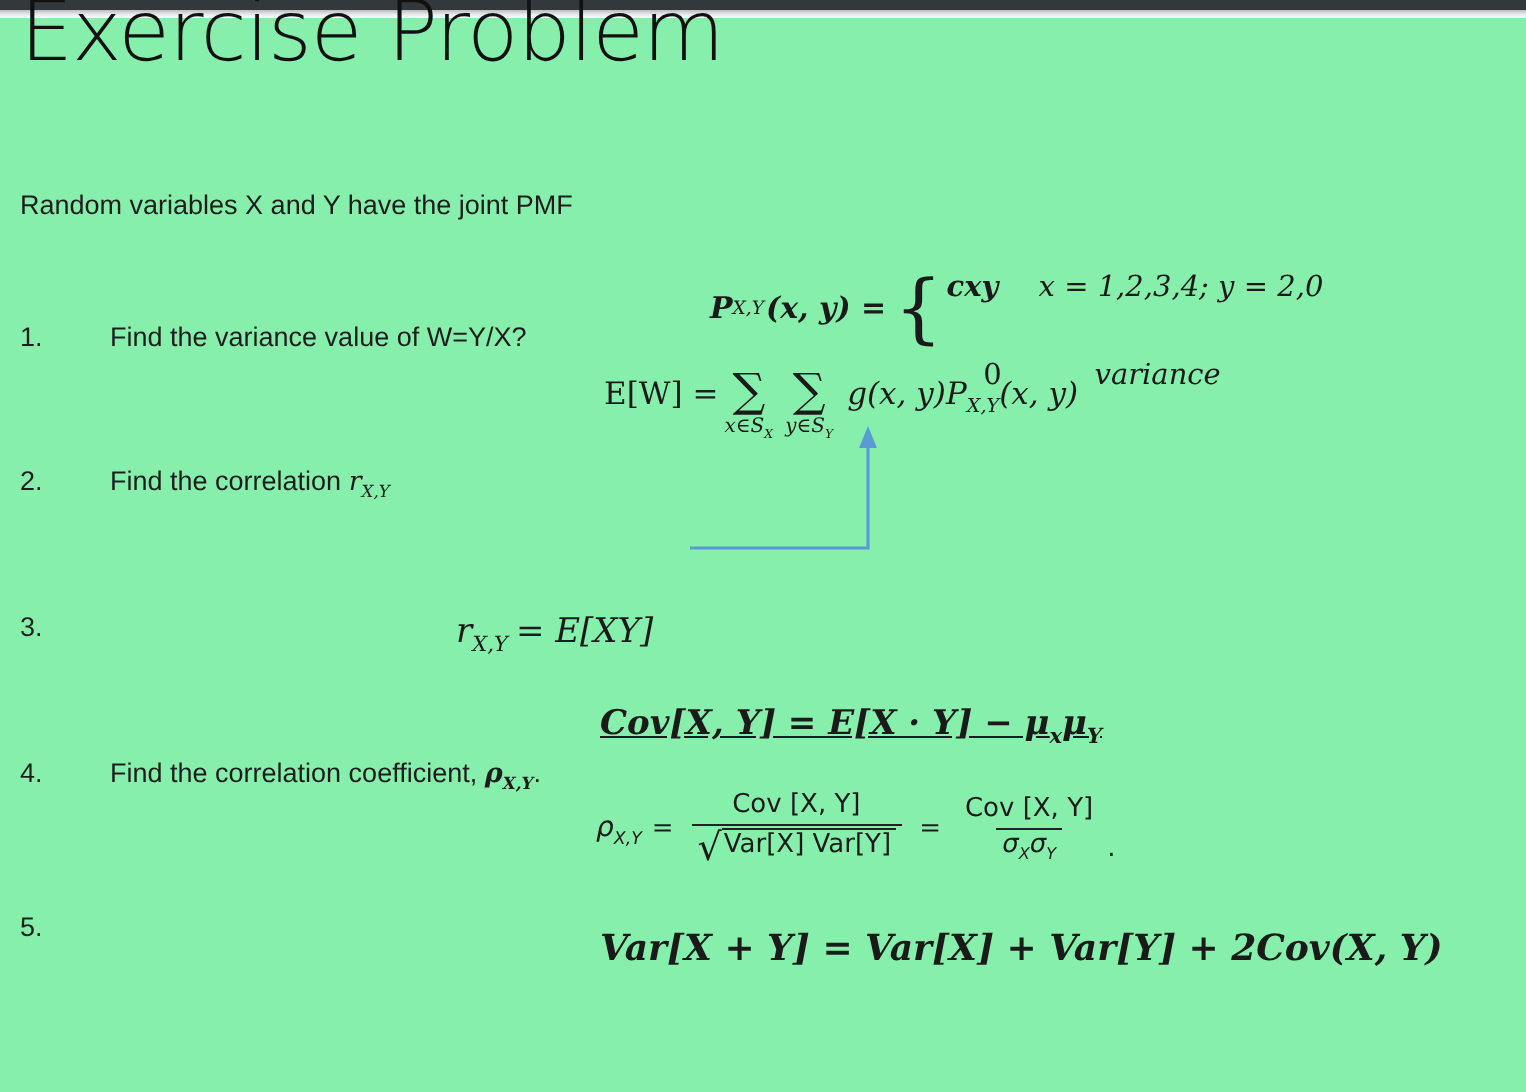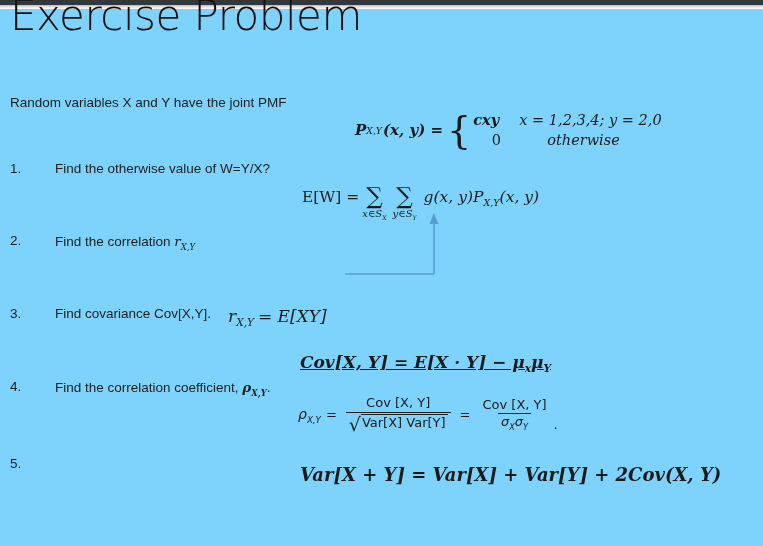--- a/index.html
+++ b/index.html
@@ -9,21 +9,21 @@
     background: #ffffff;
   }
   body {
     font-family: "Liberation Sans", sans-serif;
     color: #1a1a1a;
   }
   .slide {
     position: relative;
     width: 763px;
     height: 546px;
-    background: #7dd3fc;
+    background: #86efac;
     overflow: hidden;
   }
   .topbar {
     position: absolute;
     left: 0; top: 0;
     width: 763px;
     height: 5px;
     background: #33383d;
   }
   .topbar-shadow {
@@ -97,20 +97,21 @@
   }
   .cases {
     display: inline-block;
     vertical-align: middle;
   }
   .case-row {
     display: flex;
     align-items: baseline;
     line-height: 1.35;
     font-size: 14.5px;
+    margin-top: 24px;
   }
   .case-val { width: 46px; font-style: italic; font-weight: bold; }
   .case-val.zero { text-align: center; font-weight: normal; font-style: normal; }
   .case-cond { font-style: italic; }
   .case-cond.otherwise { padding-left: 28px; }
 
   
   .ew {
     left: 302px;
     top: 188px;
@@ -216,27 +217,27 @@
       <sub>X,Y</sub>
       <span class="bold-it" style="margin-left:1px">(x, y) =</span>
     <span class="brace">{</span>
     <span class="cases">
       <span class="case-row">
         <span class="case-val">cxy</span>
         <span class="case-cond">x = 1,2,3,4; y = 2,0</span>
       </span>
       <span class="case-row">
         <span class="case-val zero">0</span>
-        <span class="case-cond otherwise">otherwise</span>
+        <span class="case-cond otherwise">variance</span>
       </span>
     </span>
   </div>
 
   <div class="item-num" style="left:10px; top:161px;">1.</div>
-  <div class="item-txt" style="top:161px;">Find the otherwise value of W=Y/X?</div>
+  <div class="item-txt" style="top:161px;">Find the variance value of W=Y/X?</div>
 
   <div class="math ew">
     <span class="up" style="font-style:normal">E[W] =</span>
     <span class="sumop">
       <span class="sum-glyph">∑</span>
       <span class="sum-lim"><span>x∈S</span><sub>X</sub></span>
     </span>
     <span class="sumop">
       <span class="sum-glyph">∑</span>
       <span class="sum-lim"><span>y∈S</span><sub>Y</sub></span>
@@ -248,21 +249,20 @@
   <div class="item-txt" style="top:233px;"><span>Find the correlation </span><span class="mi" style="font-family:'DejaVu Serif',serif">r</span><sub style="font-family:'DejaVu Serif',serif">X,Y</sub></div>
 
   <div class="math rxy"><span class="mi">r</span><sub>X,Y</sub><span class="mi" style="margin-left:4px">= E[XY]</span></div>
 
   <svg class="connector" viewBox="0 0 100 72" width="100" height="72">
     <path d="M94 10 L94 62 L5 62" fill="none" stroke="#5B9BD5" stroke-width="1.6"></path>
     <polygon points="94,1 89.5,12 98.5,12" fill="#5B9BD5"></polygon>
   </svg>
 
   <div class="item-num" style="left:10px; top:306px;">3.</div>
-  <div class="item-txt" style="top:306px;">Find covariance Cov[X,Y].</div>
 
   <div class="math cov"><span class="bold-it">Cov[X, Y] = E[X · Y] − μ</span><sub>x</sub><span class="bold-it">μ</span><sub>Y</sub></div>
 
   <div class="item-num" style="left:10px; top:379px;">4.</div>
   <div class="item-txt" style="top:379px;"><span>Find the correlation coefficient, </span><span class="bold-it" style="font-family:'DejaVu Serif',serif">ρ</span><sub style="font-family:'DejaVu Serif',serif;font-weight:bold">X,Y</sub><span>.</span></div>
 
   <div class="math rho">
     <span style="font-size:14px"><span class="mi">ρ</span><sub>X,Y</sub></span>
     <span style="margin:0 5px">=</span>
     <span class="frac">

